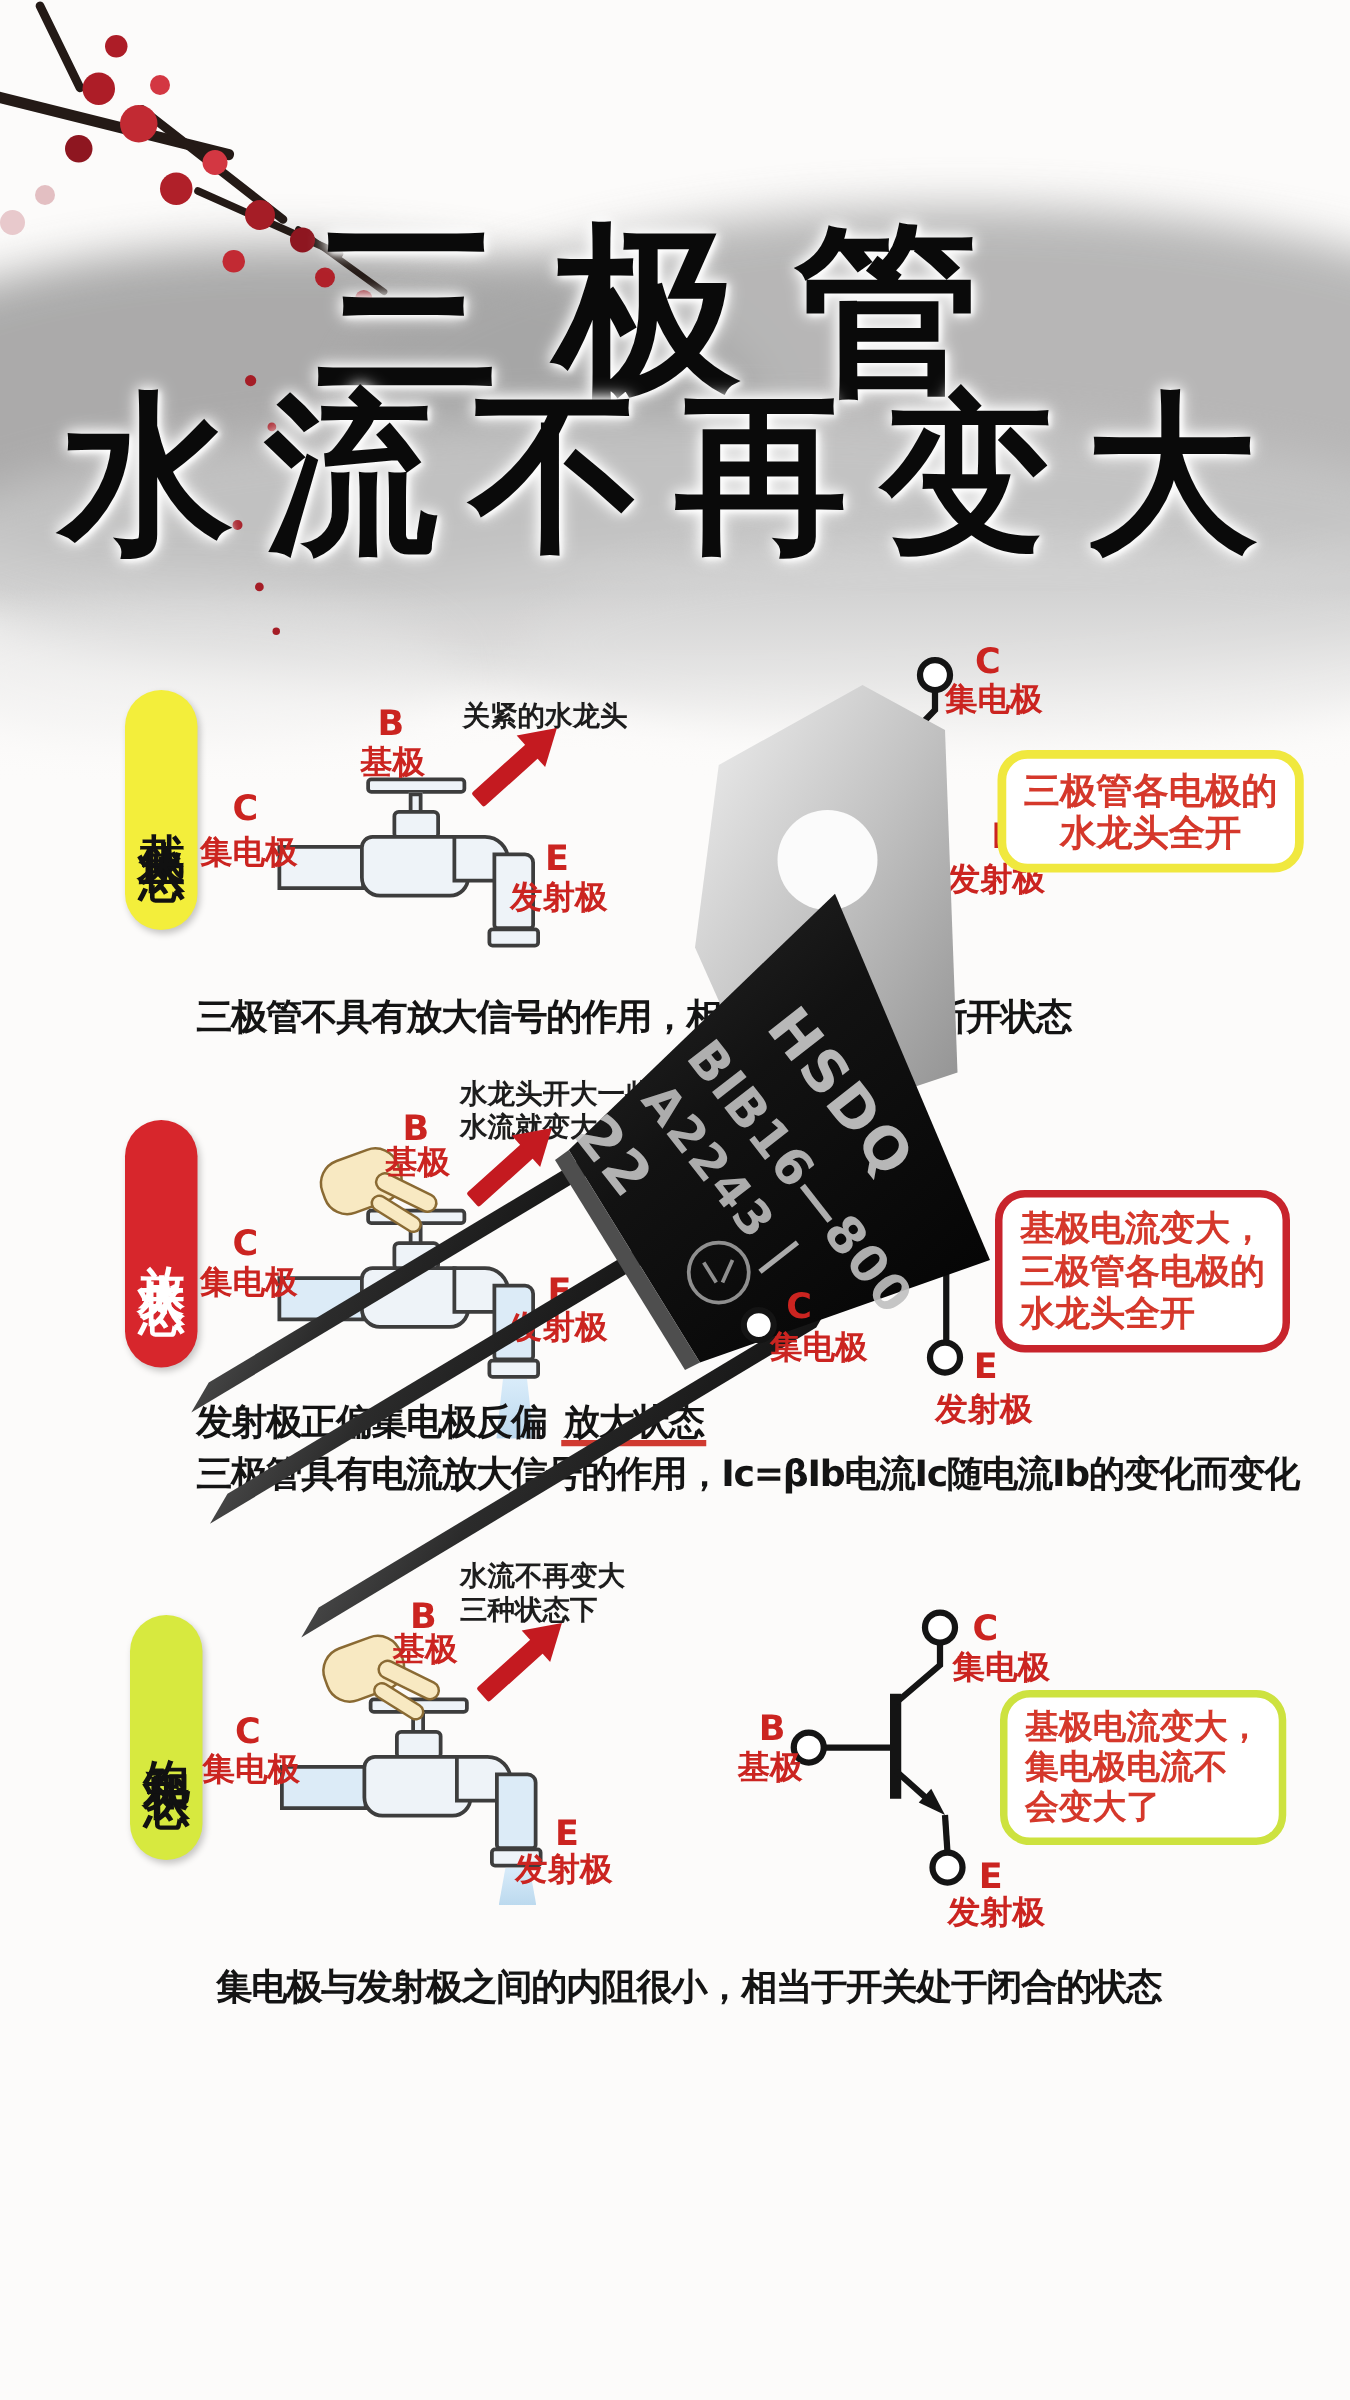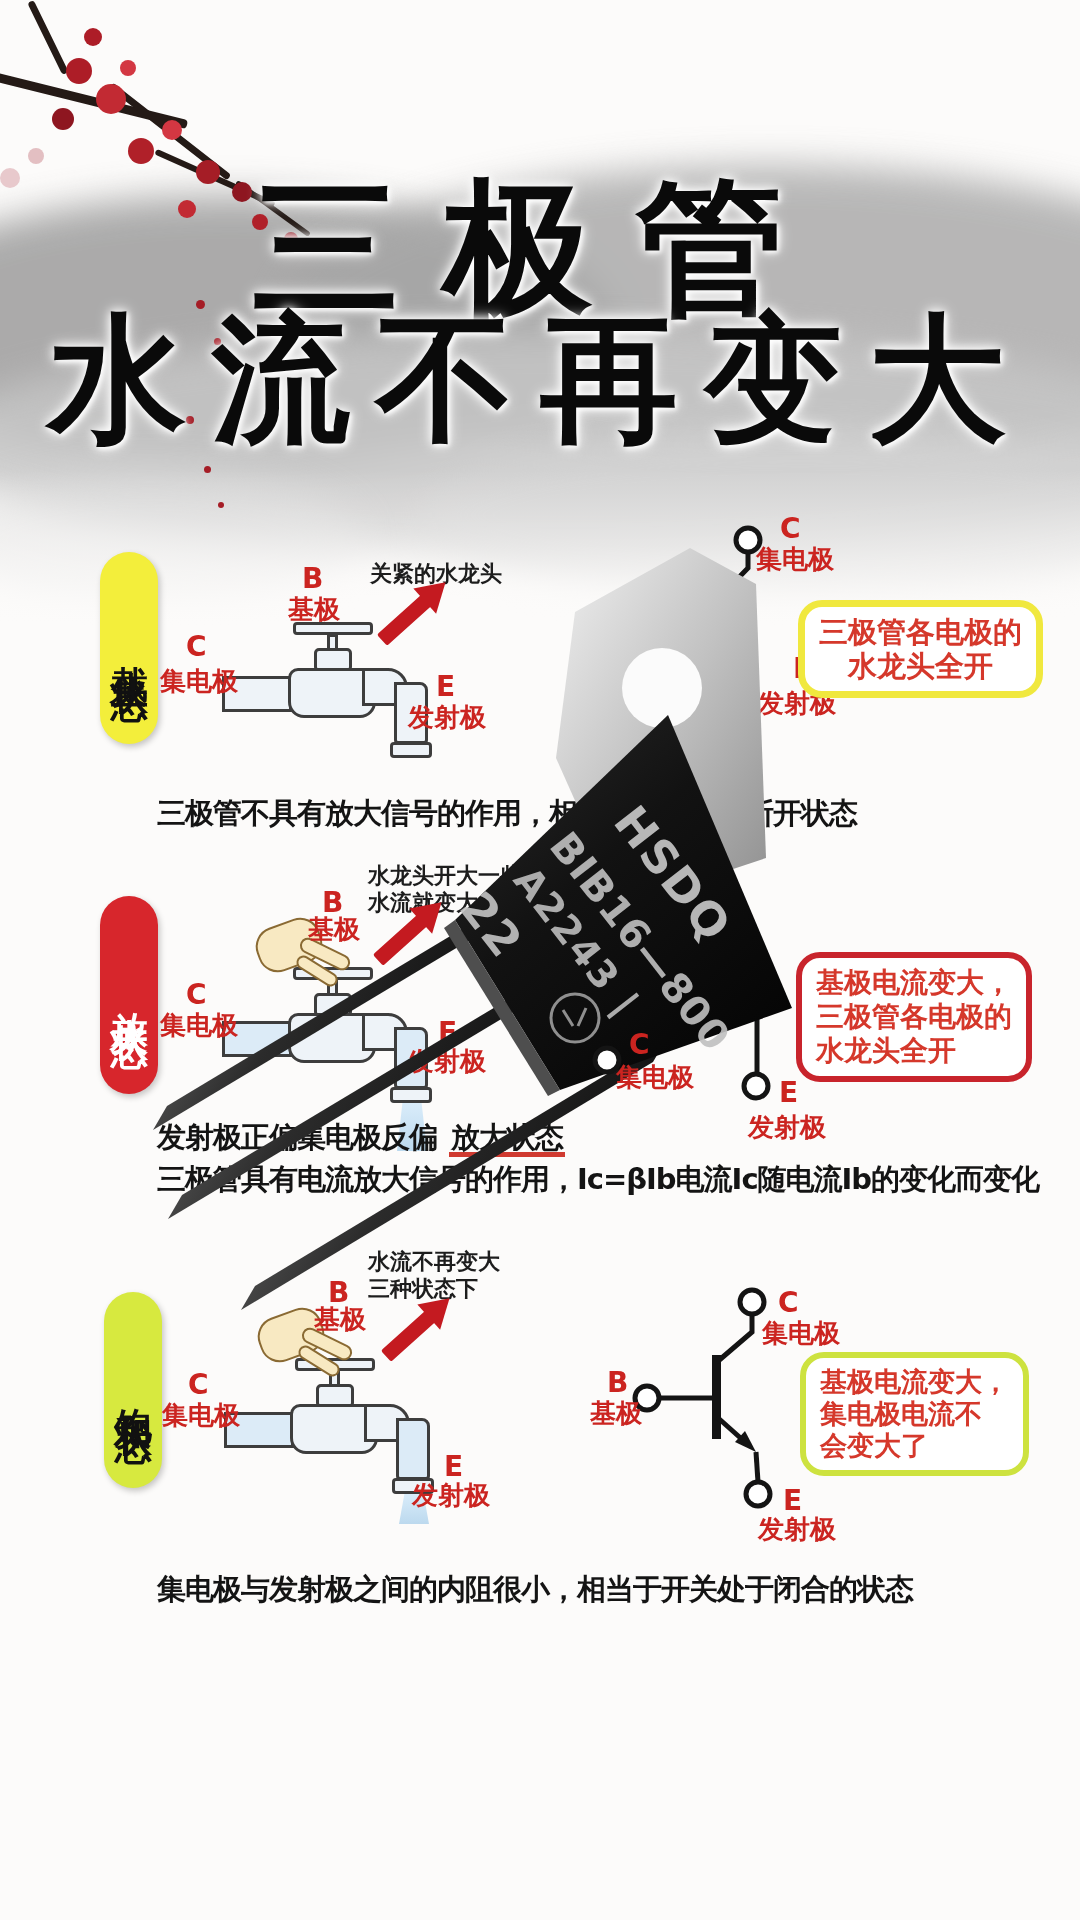--- a/index.html
+++ b/index.html
@@ -245,21 +245,21 @@
   <div class="rl" style="left:590px;top:1396px;font-size:26px;">基极</div>
   <div class="rl" style="left:783px;top:1484px;font-size:28px;">E</div>
   <div class="rl" style="left:758px;top:1512px;font-size:26px;">发射极</div>
 
   <div class="callout co3" style="left:800px;top:1352px;z-index:7;">
     <span>基极电流变大，</span>
       <span>集电极电流不</span>
       <span>会变大了</span>
   </div>
 
-  <div class="desc" style="left:157px;top:1570px;">集电极与发射极之间的内阻很小，相当于开关处于闭合的状态</div>
+  <div class="desc" style="left:173px;top:1570px;">集电极与发射极之间的内阻很小，相当于开关处于闭合的状态</div>
 
   <svg style="left:100px;top:520px;z-index:6;" width="720" height="820" viewBox="0 0 720 820">
     <defs>
       <linearGradient id="legGrad" x1="0" y1="0" x2="1" y2="0.4">
         <stop offset="0" stop-color="#7a7a7a"></stop>
           <stop offset="0.5" stop-color="#2b2b2b"></stop>
           <stop offset="1" stop-color="#0d0d0d"></stop>
       </linearGradient>
       <linearGradient id="tabGrad" x1="0" y1="0" x2="1" y2="1">
         <stop offset="0" stop-color="#f0f0f0"></stop>

